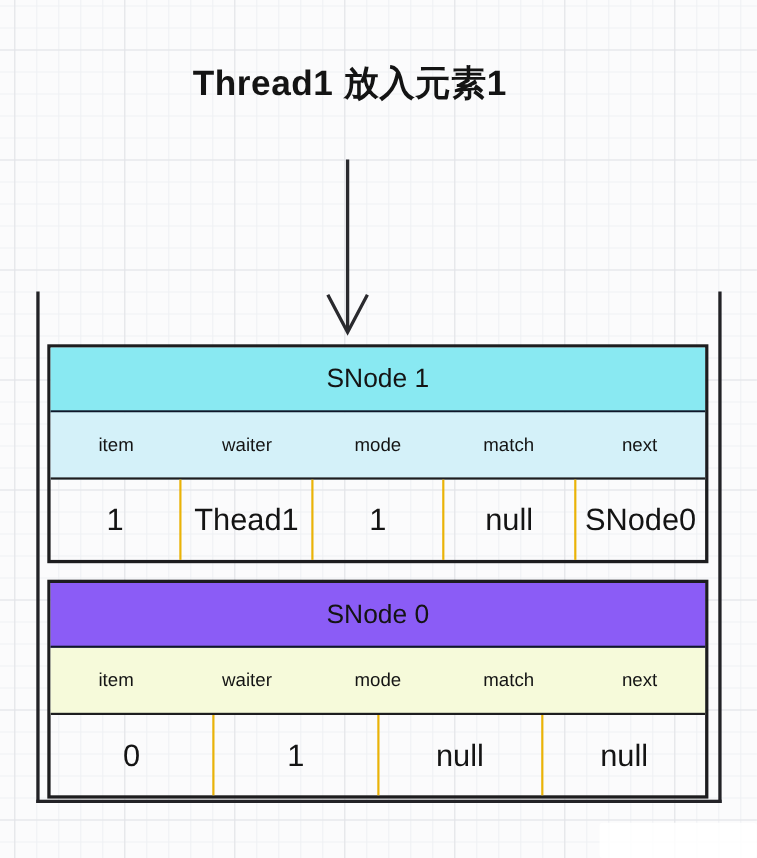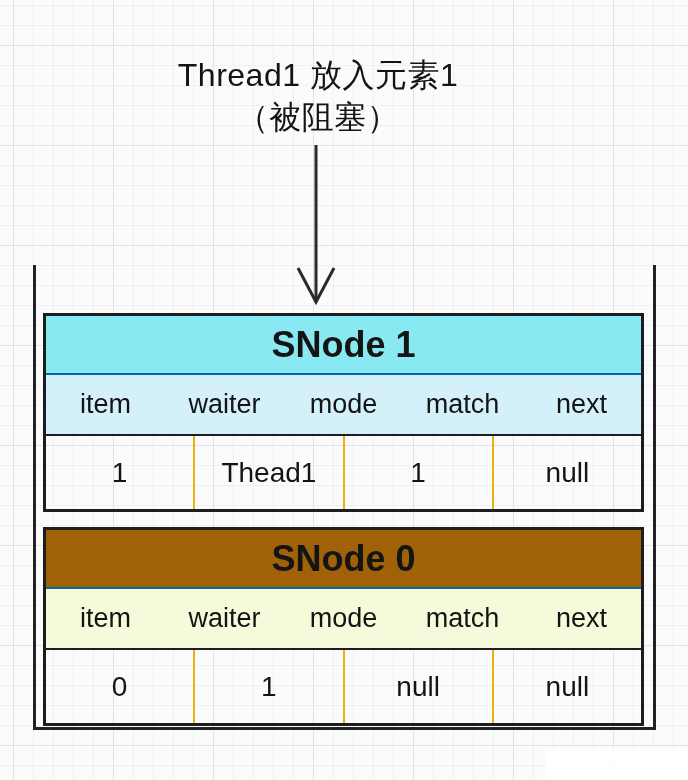--- a/index.html
+++ b/index.html
@@ -23,21 +23,21 @@
     background-position: 13px 45px, 13px 45px, 13px 5px, 13px 5px;
   }
 
   .annotation {
     position: absolute;
     left: 118px;
     top: 54px;
     width: 400px;
     text-align: center;
     font-size: 32px;
-    font-weight: 400;
+    font-weight: 700;
     line-height: 42px;
     letter-spacing: 0.5px;
   }
 
   .arrow-svg {
     position: absolute;
     left: 290px;
     top: 140px;
   }
 
@@ -59,39 +59,39 @@
     width: 601px;
     border: 3px solid #1d1d1f;
     box-sizing: border-box;
     background: transparent;
   }
   .node-table.t1 { top: 313px; }
   .node-table.t2 { top: 527px; }
 
   .tbl-title {
     height: 57px;
-    border-bottom: 2px solid #0369a1;
+    border-bottom: 2px solid #0f172a;
     display: flex;
     align-items: center;
     justify-content: center;
-    font-size: 36px;
-    font-weight: 700;
+    font-size: 24px;
+    font-weight: 400;
   }
 
   .tbl-cols {
     height: 59px;
     border-bottom: 2px solid #1d1d1f;
     display: flex;
   }
   .tbl-cols .col {
     flex: 1 1 0;
     display: flex;
     align-items: center;
     justify-content: center;
-    font-size: 27px;
+    font-size: 17px;
   }
 
   .tbl-vals {
     height: 73px;
     display: flex;
     background: transparent;
   }
   .tbl-vals .cell {
     flex: 1 1 0;
     display: flex;
@@ -111,21 +111,20 @@
     height: 32px;
     background: rgba(255, 255, 255, 0.85);
     border-radius: 3px;
   }
 </style>
 </head>
 <body>
 
 <div class="annotation">
   <div>Thread1 放入元素1</div>
-  <div>（被阻塞）</div>
 </div>
 
 <svg class="arrow-svg" width="52" height="170" viewBox="0 0 52 170">
   <line x1="26" y1="5" x2="26" y2="160" stroke="#2a2a2e" stroke-width="3"></line>
   <polyline points="8,128 26,162 44,128" fill="none" stroke="#2a2a2e" stroke-width="3"></polyline>
 </svg>
 
 <div class="bracket"></div>
 
 <div class="node-table t1">
@@ -135,25 +134,26 @@
     <div class="col">waiter</div>
     <div class="col">mode</div>
     <div class="col">match</div>
     <div class="col">next</div>
   </div>
   <div class="tbl-vals">
     <div class="cell">1</div>
     <div class="cell">Thead1</div>
     <div class="cell">1</div>
     <div class="cell">null</div>
+    <div class="cell">SNode0</div>
   </div>
 </div>
 
 <div class="node-table t2">
-  <div class="tbl-title" style="background-color: #a16207; text-align: center;">SNode 0</div>
+  <div class="tbl-title" style="background-color: #8b5cf6; text-align: center;">SNode 0</div>
   <div class="tbl-cols" style="background-color: rgb(246, 250, 218);">
     <div class="col">item</div>
     <div class="col">waiter</div>
     <div class="col">mode</div>
     <div class="col">match</div>
     <div class="col">next</div>
   </div>
   <div class="tbl-vals">
     <div class="cell">0</div>
     <div class="cell">1</div>

